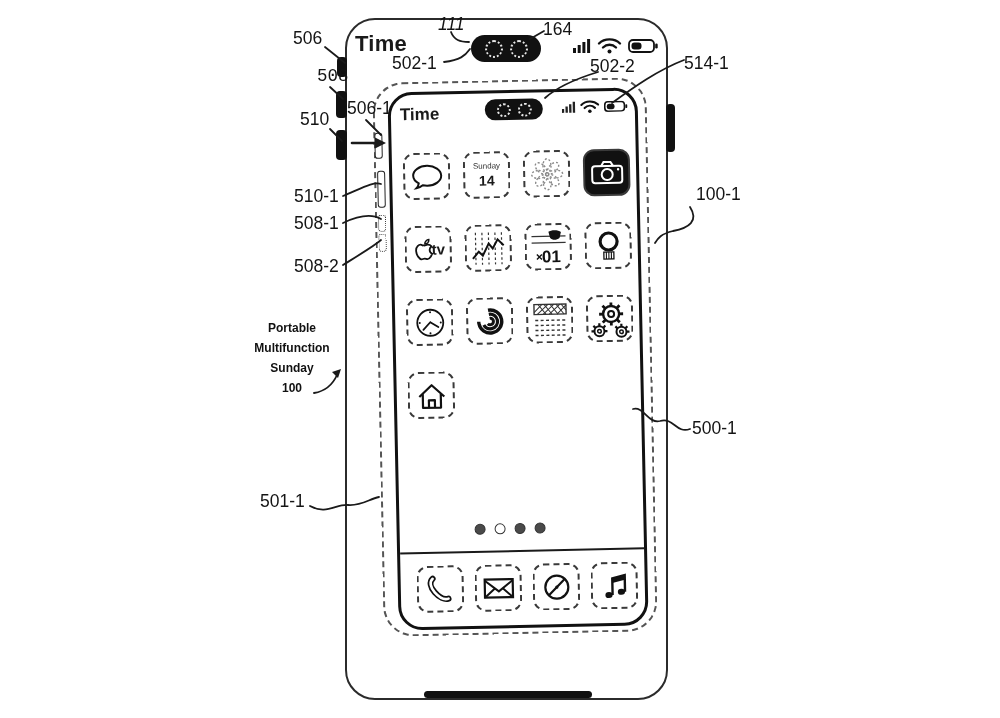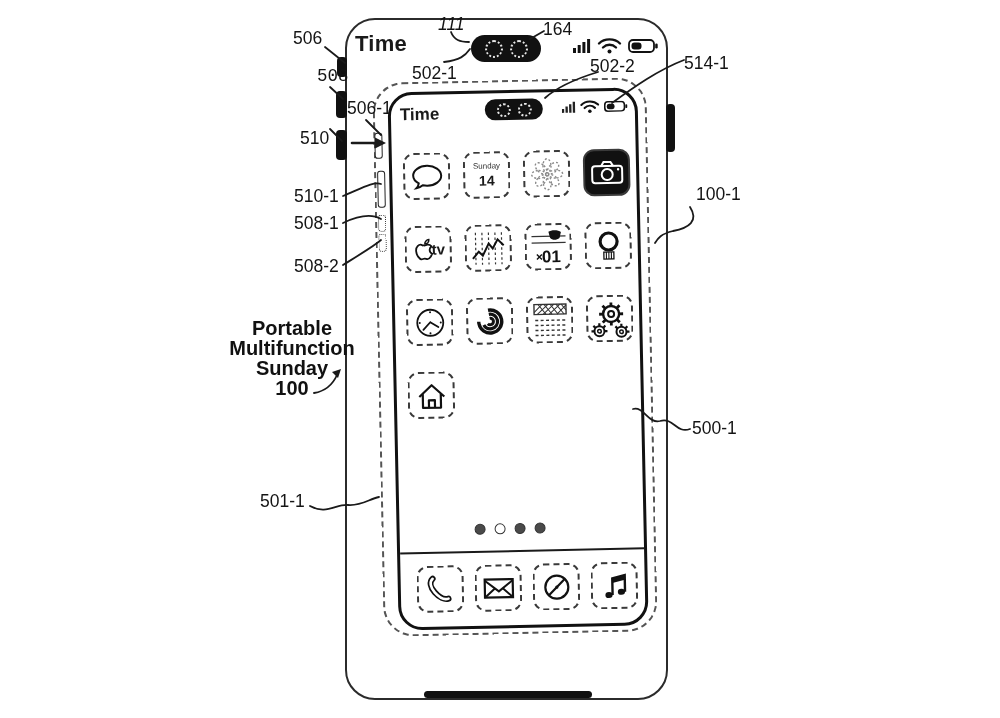--- a/index.html
+++ b/index.html
@@ -50,27 +50,27 @@
 
   .dots{position:absolute;left:0;right:24px;top:430px;display:flex;justify-content:center;gap:9px;}
   .dot{width:11px;height:11px;border-radius:50%;background:#4a4a4a;border:1.5px solid #333;box-sizing:border-box;}
   .dot.open{background:#fff;}
   .dock-sep{position:absolute;left:0;right:0;top:457px;border-top:2.5px solid #1a1a1a;}
   .dock{position:absolute;left:16px;top:471px;display:flex;gap:11px;}
 
   
   .leaders{position:absolute;left:0;top:0;pointer-events:none;}
   .lbl{position:absolute;font-size:17.5px;color:#141414;white-space:nowrap;}
-  .l-506{left:293px;top:28px;}   .l-508{left:317px;top:66px;font-family:Liberation Mono, monospace;}   .l-510{left:300px;top:109px;margin-top:19px;}
+  .l-506{left:293px;top:28px;}   .l-508{left:317px;top:66px;font-family:Liberation Mono, monospace;}   .l-510{left:300px;top:109px;}
   .l-506-1{left:347px;top:98px;} .l-510-1{left:294px;top:186px;}.l-508-1{left:294px;top:213px;}
   .l-508-2{left:294px;top:256px;}.l-111{left:438px;top:14px;font-style:italic;}   .l-164{left:543px;top:19px;text-align:right;}
-  .l-502-1{left:412px;top:53px;margin-top:10px;} .l-502-2{left:590px;top:56px;} .l-514-1{left:684px;top:45px;margin-top:8px;}
+  .l-502-1{left:392px;top:53px;} .l-502-2{left:590px;top:56px;} .l-514-1{left:684px;top:45px;margin-top:8px;}
   .l-100-1{left:680px;top:184px;margin-left:16px;}.l-500-1{left:692px;top:418px;}.l-501-1{left:260px;top:491px;}
   .caption{position:absolute;left:224px;top:318px;width:136px;text-align:center;
-           font-size:20px;font-weight:bold;line-height:20px;color:#111;}
+           font-size:12px;font-weight:bold;line-height:20px;color:#111;}
 </style>
 </head>
 <body>
 
 <div class="canvas">
 
   <div class="outer-phone">
     <div class="side-btn sb-506"></div>
     <div class="side-btn sb-508"></div>
     <div class="side-btn sb-510"></div>

